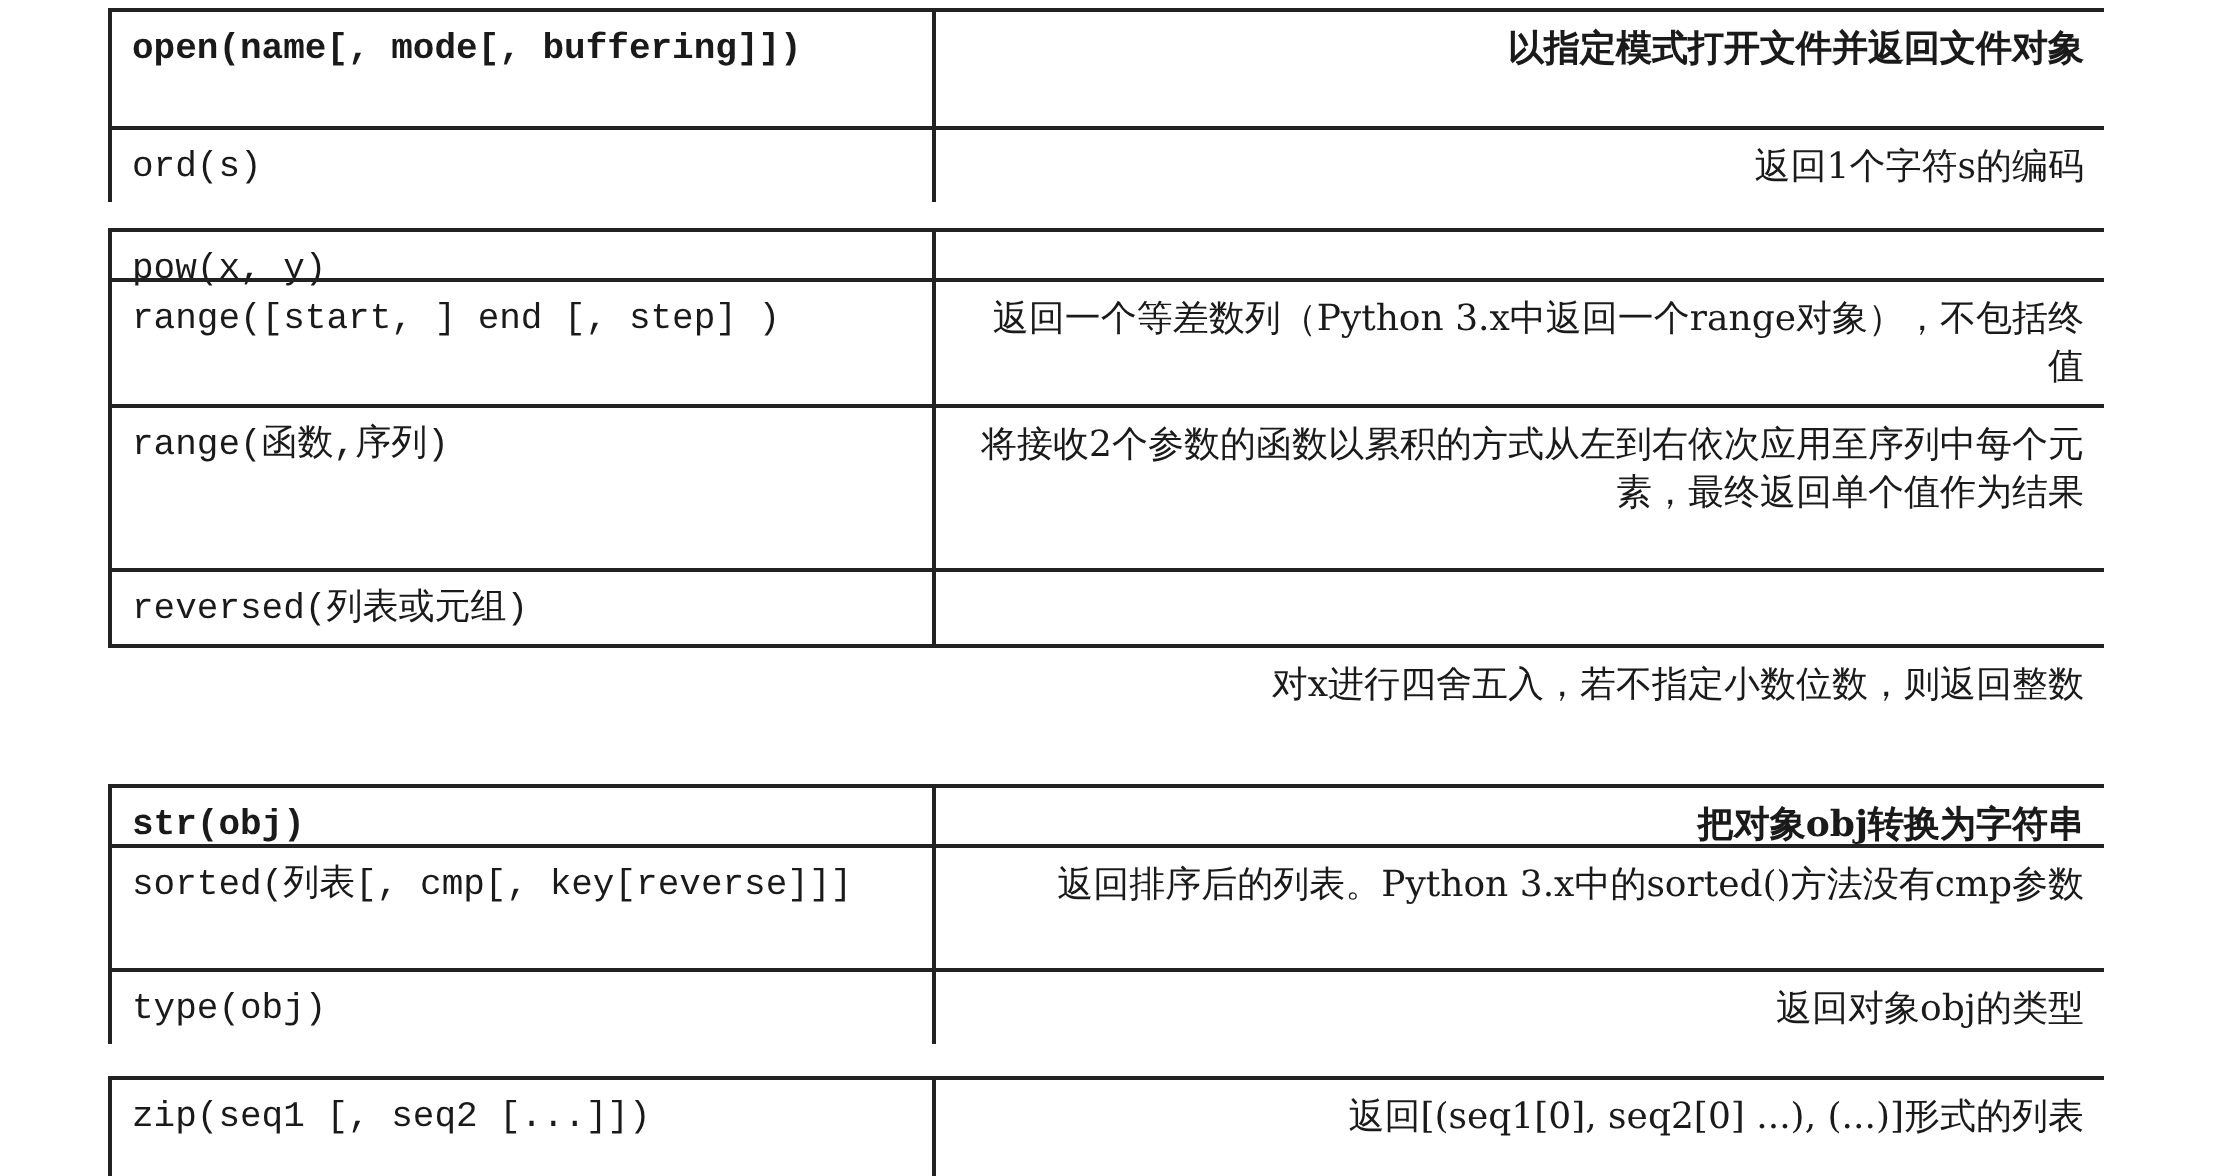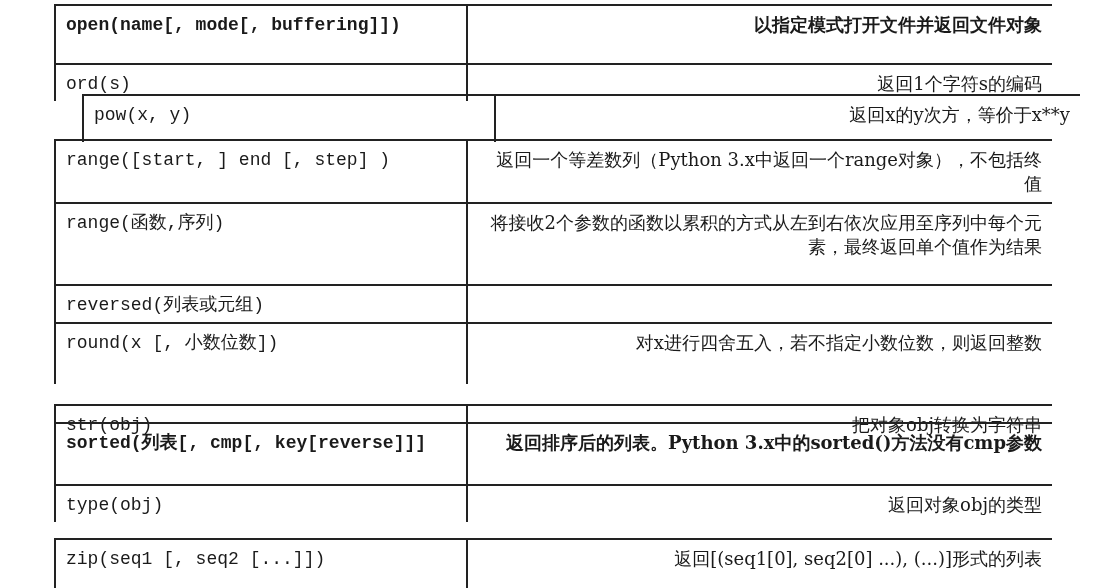--- a/index.html
+++ b/index.html
@@ -16,44 +16,42 @@
 
 <div id="tbl">
     <div class="row" style="top: 0px; height: 59px; font-weight: bold;">
       <div class="c1">open(name[, mode[, buffering]])</div>
       <div class="c2">以指定模式打开文件并返回文件对象</div>
     </div>
     <div class="row" style="top: 59px; height: 38px;">
       <div class="c1">ord(s)</div>
       <div class="c2">返回1个字符s的编码</div>
     </div>
-    <div class="row" style="top: 90px; height: 48px; margin-left: 28px;">
+    <div class="row" style="top: 110px; height: 48px;">
       <div class="c1">pow(x, y)</div>
-      <div class="c2">返回x的y次方，等价于x**y</div>
     </div>
     <div class="row" style="top: 135px; height: 63px;">
       <div class="c1">range([start, ] end [, step] )</div>
       <div class="c2">返回一个等差数列（Python 3.x中返回一个range对象），不包括终值</div>
     </div>
     <div class="row" style="top: 198px; height: 82px;">
       <div class="c1">range(函数,序列)</div>
       <div class="c2">将接收2个参数的函数以累积的方式从左到右依次应用至序列中每个元素，最终返回单个值作为结果</div>
     </div>
     <div class="row" style="top: 280px; height: 38px; padding-left: 39px;">
       <div class="c1">reversed(列表或元组)</div>
     </div>
     <div class="row" style="top: 318px; height: 62px;">
-      <div class="c1">round(x [, 小数位数])</div>
       <div class="c2">对x进行四舍五入，若不指定小数位数，则返回整数</div>
     </div>
-    <div class="row" style="top: 400px; height: 38px;">
+    <div class="row" style="top: 388px; height: 38px; font-weight: bold;">
       <div class="c1">str(obj)</div>
       <div class="c2">把对象obj转换为字符串</div>
     </div>
-    <div class="row" style="top: 418px; height: 76px; font-weight: bold;">
+    <div class="row" style="top: 418px; height: 76px;">
       <div class="c1">sorted(列表[, cmp[, key[reverse]]]</div>
       <div class="c2">返回排序后的列表。Python 3.x中的sorted()方法没有cmp参数</div>
     </div>
     <div class="row" style="top: 480px; height: 38px;">
       <div class="c1">type(obj)</div>
       <div class="c2">返回对象obj的类型</div>
     </div>
     <div class="row last" style="top: 518px; height: 58px;">
       <div class="c1">zip(seq1 [, seq2 [...]])</div>
       <div class="c2">返回[(seq1[0], seq2[0] ...), (...)]形式的列表</div>

